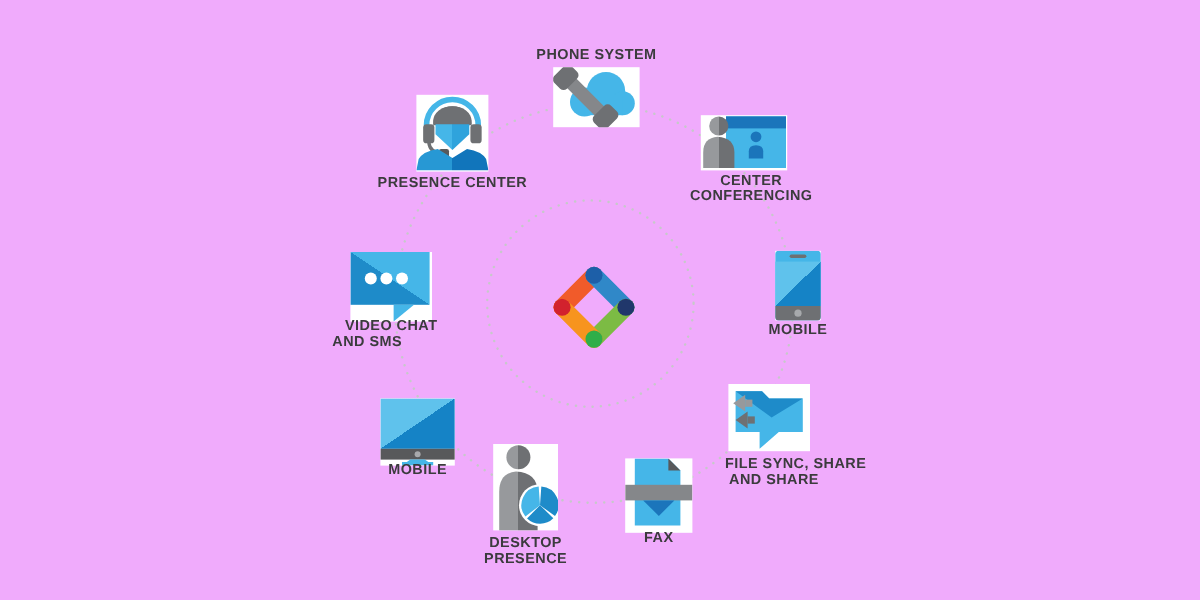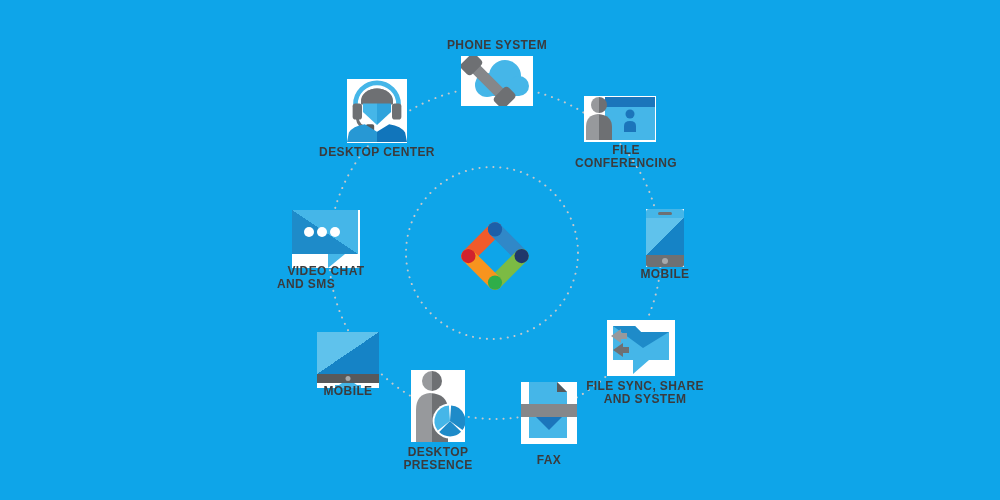--- a/index.html
+++ b/index.html
@@ -1,16 +1,16 @@
 <!DOCTYPE html>
 <html style="--light-blue: #45B6E8; --mid-blue: #1E8BC9; --dark-blue: #1B75BB; --screen-light: #5FC2EC; --screen-dark: #1583C6; --face-dark: #2FA3DC; --agent-body-light: #2798D4; --agent-body-dark: #1175BB; --gray: #85878A; --gray-light: #97999C; --gray-dark: #6E7073; --charcoal: #58595B; --home-button: #A7A9AC; --dot-gray: #C7C8CA; --text: #3B3B3D; --logo-orange: #F15B2A; --logo-amber: #F7941E; --logo-blue: #3088C8; --logo-green-edge: #7CBB44; --logo-corner-top: #1D5FA8; --logo-corner-right: #20376B; --logo-corner-bottom: #2FAE49; --logo-corner-left: #D2222D;"><head>
 <meta charset="utf-8">
 <style>
   html,body{margin:0;padding:0;background:#fff;}
-  .canvas{position:relative;width:1000px;height:500px;background:#0ea5e9;overflow:hidden;
+  .canvas{position:relative;width:1000px;height:500px;background:#f0abfc;overflow:hidden;
           font-family:"Liberation Sans",sans-serif;}
   .bg-svg{position:absolute;left:0;top:0;}
   .icon{position:absolute;background:#fff;}
   .icon svg{display:block;}
   .label{position:absolute;transform:translateX(-50%);color:var(--text);
          font-weight:bold;font-size:12px;letter-spacing:.4px;line-height:13px;
          white-space:nowrap;text-align:center;}
   
   .f-lblue{fill:var(--light-blue)} .f-mblue{fill:var(--mid-blue)} .f-dblue{fill:var(--dark-blue)}
   .f-gray{fill:var(--gray)} .f-lgray{fill:var(--gray-light)} .f-dgray{fill:var(--gray-dark)}
@@ -28,23 +28,23 @@
   .lgs-green{stroke:var(--logo-green-edge)} .lgs-amber{stroke:var(--logo-amber)}
   .lgf-top{fill:var(--logo-corner-top)} .lgf-right{fill:var(--logo-corner-right)}
   .lgf-bottom{fill:var(--logo-corner-bottom)} .lgf-left{fill:var(--logo-corner-left)}
   
   #icon-phone{left:461px;top:56px} #lab-phone{left:497px;top:39px}
   #icon-contact{left:347px;top:79px} #lab-contact{left:377px;top:146px}
   #icon-video{left:584px;top:96px} #lab-video1{left:626px;top:144px} #lab-video2{left:626px;top:157px}
   #icon-mobile{left:646px;top:209px} #lab-mobile{left:665px;top:268px}
   #icon-team{left:292px;top:210px} #lab-team1{left:326px;top:265px} #lab-team2{left:306px;top:278px}
   #icon-desktop{left:317px;top:332px} #lab-desktop{left:348px;top:385px}
-  #icon-filesync{left:607px;top:320px} #lab-file1{left:645px;top:380px} #lab-file2{left:645px;top:393px}
+  #icon-filesync{left:607px;top:320px} #lab-file1{left:663px;top:380px} #lab-file2{left:645px;top:393px}
   #icon-presence{left:411px;top:370px} #lab-pres1{left:438px;top:446px} #lab-pres2{left:438px;top:459px}
-  #icon-fax{left:521px;top:382px} #lab-fax{left:549px;top:454px}
+  #icon-fax{left:521px;top:382px} #lab-fax{left:549px;top:442px}
   #center-logo{left:457px;top:218px;position:absolute;}
   .defs-holder{position:absolute;width:0;height:0;overflow:hidden;}
 </style>
 </head>
 <body>
 
 <div class="canvas">
 
   <svg class="defs-holder" aria-hidden="true">
     <defs>
@@ -114,33 +114,33 @@
       <path d="M15,24 A17,15 0 0 1 49,24 L49,26 L15,26 Z" class="f-dgray"></path>
       <path d="M17,19 L47,19 L47,34 L32,48 L17,34 Z" class="grad-face"></path>
       <path d="M15,22 A17,13 0 0 1 49,22 L49,25 L15,25 Z" class="f-dgray"></path>
       <rect x="6" y="25" width="10" height="17" rx="3" class="f-dgray"></rect>
       <rect x="48" y="25" width="10" height="17" rx="3" class="f-dgray"></rect>
       <path d="M11,41 Q12,50 22,51" fill="none" stroke="var(--gray-dark)" stroke-width="3"></path>
       <rect x="20" y="47" width="9" height="8" rx="2" class="f-charcoal"></rect>
       <path d="M0,66 L2,56 Q6,49 19,47 L32,55 L45,47 Q58,49 62,56 L64,66 Z" class="grad-body"></path>
     </svg>
   </div>
-  <div class="label" id="lab-contact">DESKTOP CENTER</div>
+  <div class="label" id="lab-contact">PRESENCE CENTER</div>
 
   <div class="icon" id="icon-video">
     <svg width="72" height="46" viewBox="0 0 72 46">
       <rect x="21" y="1" width="50" height="43" class="f-lblue"></rect>
       <rect x="21" y="1" width="50" height="10" class="f-dblue"></rect>
       <circle cx="46" cy="18" r="4.5" class="f-dblue"></circle>
       <path d="M40,36 L40,30 Q40,25 46,25 Q52,25 52,30 L52,36 Z" class="f-dblue"></path>
       <circle cx="15" cy="9" r="8" class="grad-gray"></circle>
       <path d="M2,44 L2,31 Q2,19 14,18 Q28,19 28,31 L28,44 Z" class="grad-gray"></path>
     </svg>
   </div>
-  <div class="label" id="lab-video1">FILE</div>
+  <div class="label" id="lab-video1">CENTER</div>
   <div class="label" id="lab-video2">CONFERENCING</div>
 
   <div class="icon" id="icon-mobile">
     <svg width="38" height="58" viewBox="0 0 38 58">
       <rect x="0" y="0" width="38" height="58" rx="3" class="f-lblue"></rect>
       <rect x="12" y="3" width="14" height="3" rx="1.5" class="f-dgray"></rect>
       <rect x="0" y="9" width="38" height="37" class="grad-screen"></rect>
       <path d="M0,46 L38,46 L38,55 Q38,58 35,58 L3,58 Q0,58 0,55 Z" class="f-dgray"></path>
       <circle cx="19" cy="52" r="3" class="f-home"></circle>
     </svg>
@@ -174,21 +174,21 @@
     <svg width="68" height="56" viewBox="0 0 68 56">
       <path d="M6,6 L28,6 L34,12 L62,12 L62,40 L42,40 L26,54 L26,40 L6,40 Z" class="f-lblue"></path>
       <path d="M6,6 L28,6 L34,12 L62,12 L36,28 Z" class="f-mblue"></path>
       <polygon points="14,9 14,23 4,16" class="f-lgray"></polygon>
       <rect x="14" y="13" width="6" height="6" class="f-lgray"></rect>
       <polygon points="16,23 16,37 6,30" class="f-dgray"></polygon>
       <rect x="16" y="27" width="6" height="6" class="f-dgray"></rect>
     </svg>
   </div>
   <div class="label" id="lab-file1">FILE SYNC, SHARE</div>
-  <div class="label" id="lab-file2">AND SYSTEM</div>
+  <div class="label" id="lab-file2">AND SHARE</div>
 
   <div class="icon" id="icon-presence">
     <svg width="54" height="72" viewBox="0 0 54 72">
       <circle cx="21" cy="11" r="10" class="grad-gray"></circle>
       <path d="M5,72 L5,40 Q5,24 19,23 Q37,24 37,40 L37,72 Z" class="grad-gray"></path>
       <circle cx="39" cy="51" r="17.5" class="f-white"></circle>
       <path d="M39,51 L40.1,35.5 A15.5,15.5 0 0 1 51.5,60.1 Z" class="f-mblue"></path>
       <path d="M39,51 L50.1,61.8 A15.5,15.5 0 0 1 28.2,62.1 Z" class="f-mblue"></path>
       <path d="M39,51 L26.8,60.5 A15.5,15.5 0 0 1 37.9,35.5 Z" class="f-lblue"></path>
     </svg>

